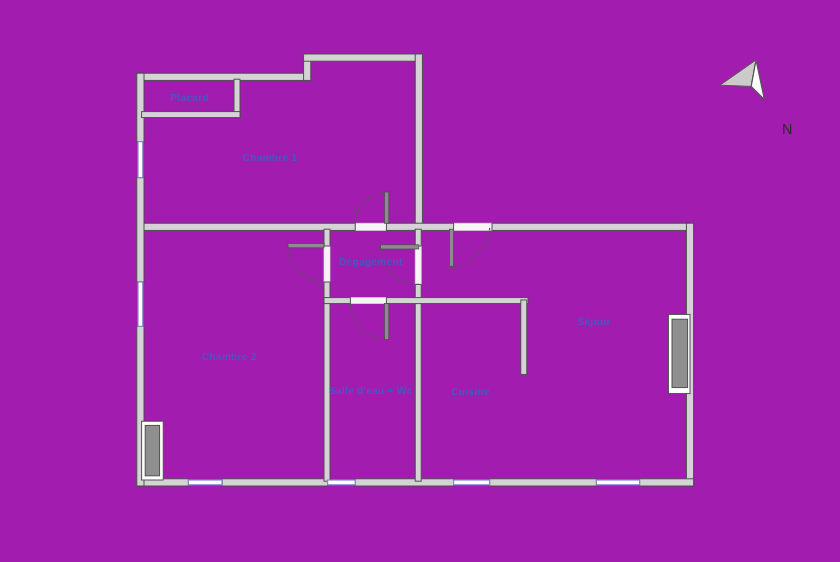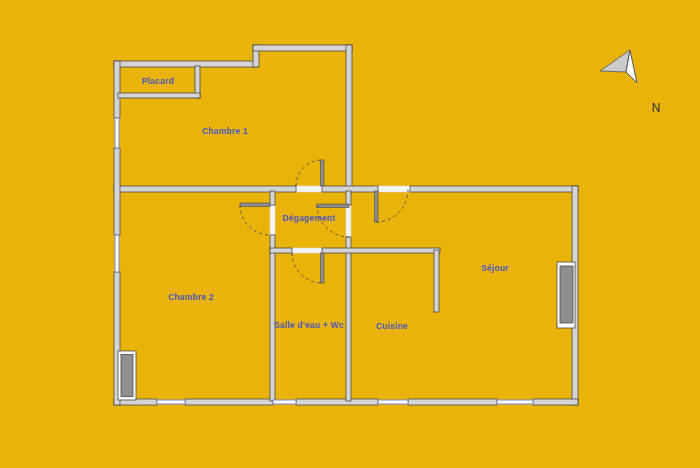--- a/index.html
+++ b/index.html
@@ -8,21 +8,21 @@
     background: #ffffff;
     width: 700px;
     height: 468px;
     overflow: hidden;
     font-family: "Liberation Sans", sans-serif;
   }
   #plan-wrap {
     position: relative;
     width: 700px;
     height: 468px;
-    background: #eab308;
+    background: #a21caf;
   }
   svg { display: block; }
 
   .wall {
     fill: var(--wall-fill, #d4d4d4);
     stroke: var(--wall-stroke, #4d4d4d);
     stroke-width: 0.8;
   }
   .threshold {
     fill: #f5f5f5;

